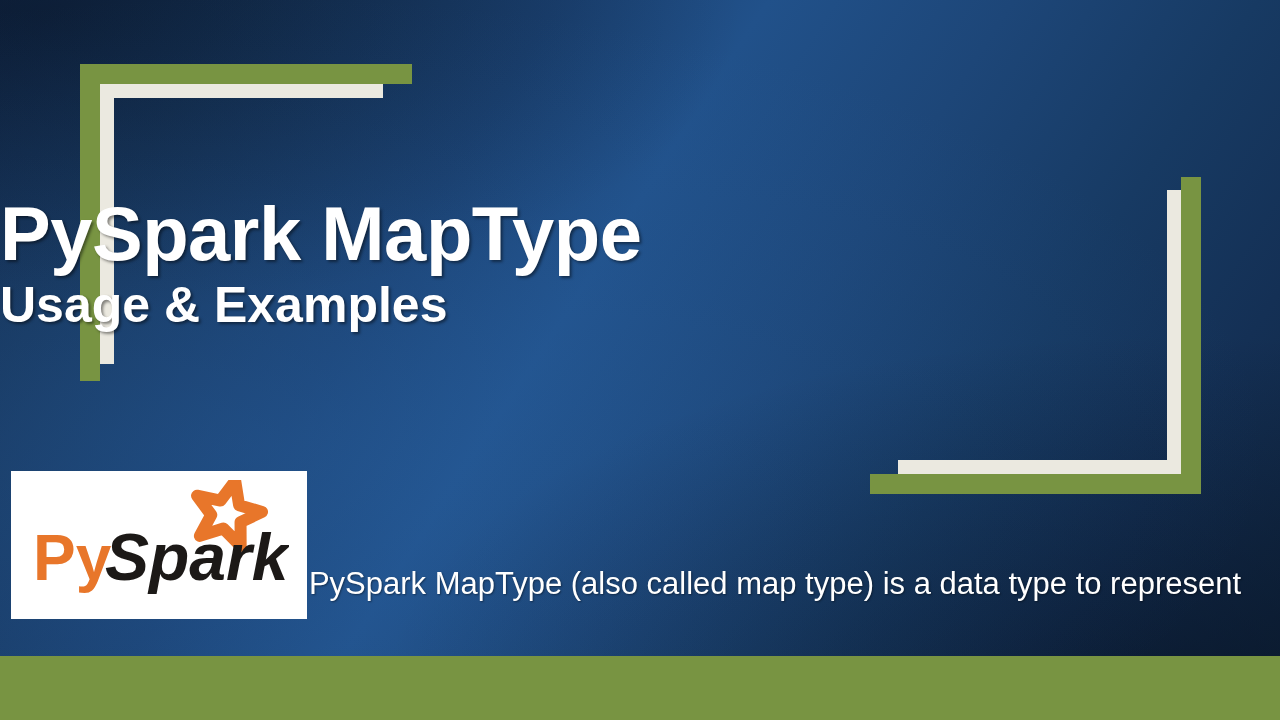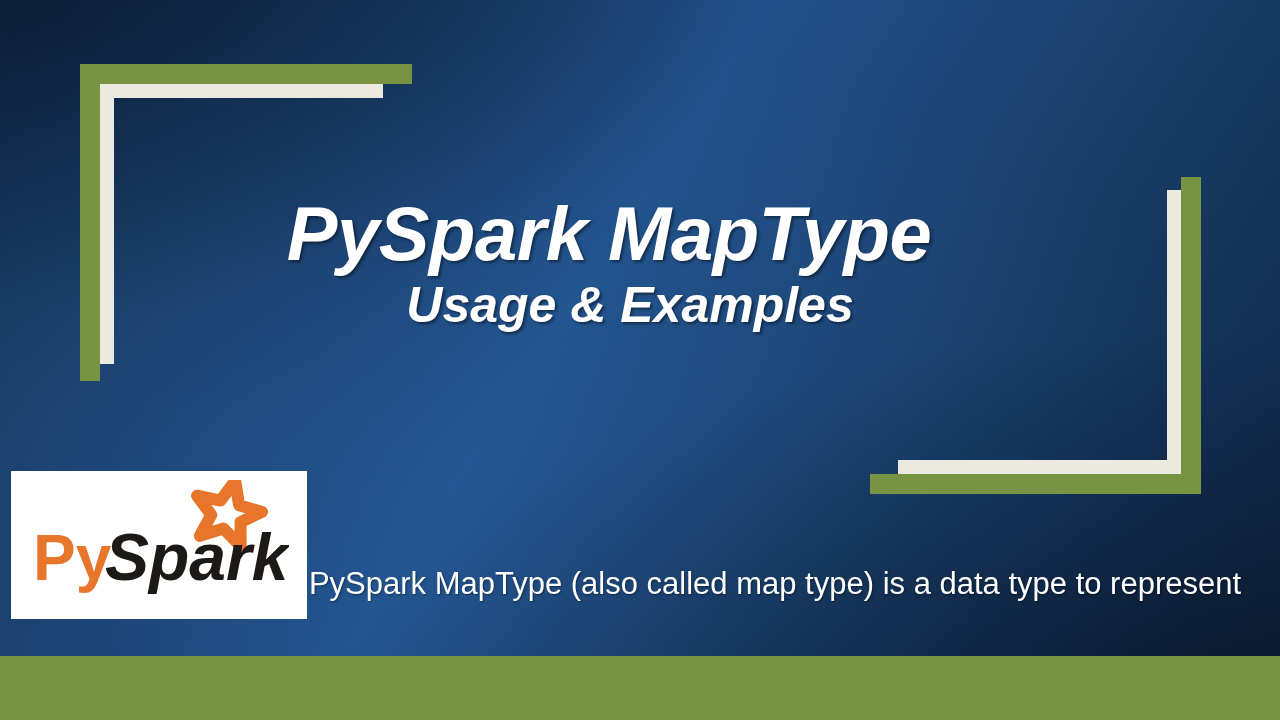--- a/index.html
+++ b/index.html
@@ -58,34 +58,31 @@
 
   
   #footer {
     position:absolute; left:0; top:656px; width:1280px; height:64px;
     background:#789442;
   }
 
   
   #title-block {
     position:absolute; left:0; top:196px; width:1218px;
-    text-align:center;
-    font-style:italic;
   }
   #title {
     font-size:76px; font-weight:bold; color:#ffffff;
     letter-spacing:-0.5px; line-height:1.0;
     text-shadow:2px 2px 3px rgba(0,0,0,0.45);
   }
   #subtitle {
     margin-top:8px;
     font-size:50px; font-weight:bold; color:#ffffff;
     line-height:1.0;
     text-shadow:2px 2px 3px rgba(0,0,0,0.45);
-    padding-left:42px;
   }
 
   
   #body-text {
     position:absolute; left:300px; top:524px; width:950px;
     text-align:center;
     font-size:31px; color:#ffffff; line-height:1.35;
     text-shadow:1px 1px 2px rgba(0,0,0,0.40);
     margin-top:39px;
   }

